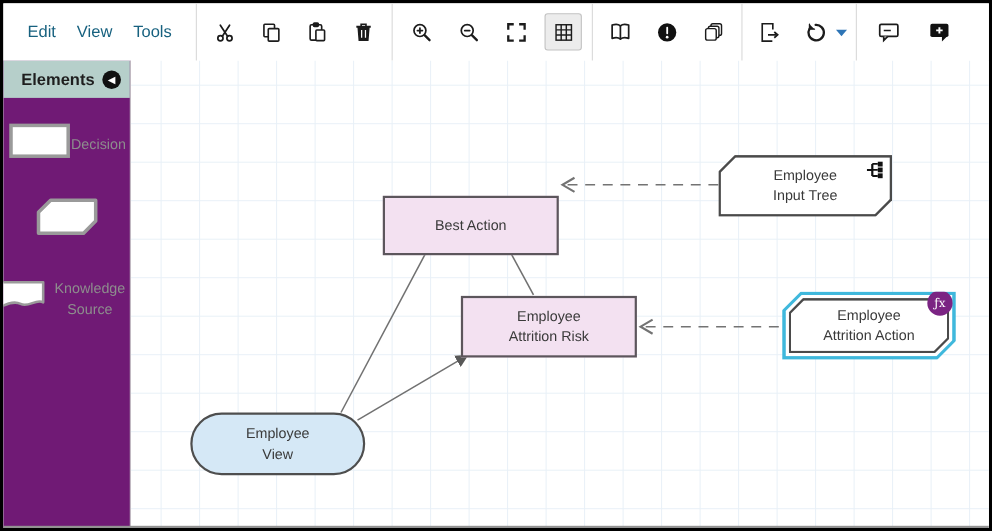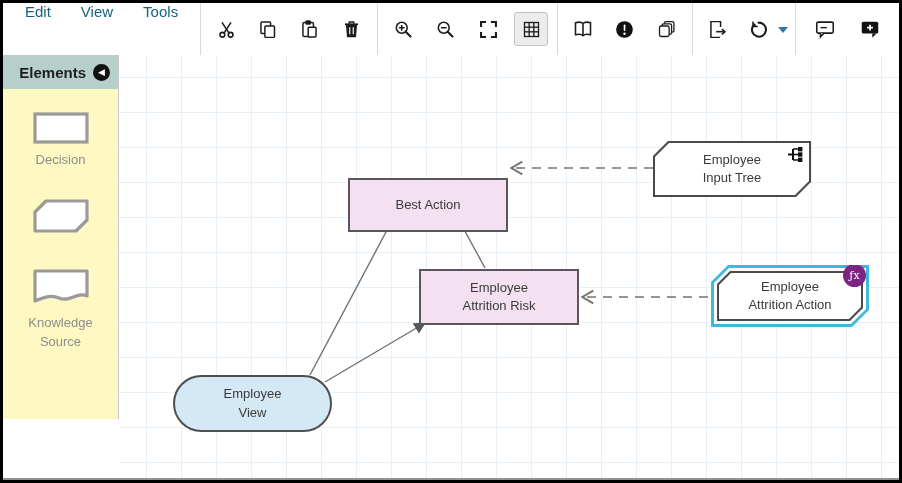--- a/index.html
+++ b/index.html
@@ -2,38 +2,38 @@
 <html><head>
 <meta charset="utf-8">
 <style>
   * { margin:0; padding:0; box-sizing:border-box; }
   body { font-family:"Liberation Sans", sans-serif; background:#fff; }
 
   .frame { position:relative; width:902px; height:483px; border:3px solid #000; background:#fff; overflow:hidden; }
 
   
   .toolbar { position:absolute; left:0; top:0; width:896px; height:52px; background:#fff; display:flex; align-items:stretch; z-index:10; }
-  .menus { display:flex; align-items:flex-start; gap:30px; padding:0 22px; border-right:1px solid #d9d9d9; }
+  .menus { display:flex; align-items:center; gap:19px; padding:0 22px; border-right:1px solid #d9d9d9; }
   .menu-item { font-size:15px; font-weight:500; color:#17617f; cursor:pointer; }
   .tgroup { display:flex; align-items:center; justify-content:space-evenly; border-right:1px solid #d9d9d9; }
   .tgroup.last { border-right:none; }
   .g1 { width:178px; } .g2 { width:182px; } .g3 { width:136px; } .g4 { width:104px; } .g5 { width:104px; }
   .tbtn { width:34px; height:34px; display:flex; align-items:center; justify-content:center; border:1px solid transparent; border-radius:3px; cursor:pointer; }
   .tbtn svg { display:block; }
   .tbtn.active { background:#ececec; border-color:#c2c2c2; }
   .undo-wrap { display:flex; align-items:center; gap:2px; }
   .caret-down { width:0; height:0; border-left:5px solid transparent; border-right:5px solid transparent; border-top:6px solid #2e75b6; margin-top:2px; }
 
   
-  .sidebar { position:absolute; left:0; top:52px; width:116px; height:364px; background:#fef9c3; border-right:1px solid #c9c9c9; z-index:5; }
+  .sidebar { position:absolute; left:0; top:52px; width:116px; height:425px; background:#701a75; border-right:1px solid #c9c9c9; z-index:5; }
   .sidebar-header { height:34px; background:#b6cfca; display:flex; align-items:center; justify-content:flex-end; gap:7px; padding:0 8px; }
   .sidebar-title { font-size:15px; font-weight:700; color:#1e1e1e; }
   .collapse-btn { width:17px; height:17px; border-radius:50%; background:#111; color:#fff; display:flex; align-items:center; justify-content:center; font-size:9px; cursor:pointer; line-height:1; }
   .palette { display:flex; flex-direction:column; align-items:center; padding-top:22px; }
-  .palette-item { display:flex; flex-direction:column; align-items:center; margin-bottom:28px; cursor:grab; }
+  .palette-item { display:flex; align-items:center; margin-bottom:28px; cursor:grab; }
   .palette-item svg { display:block; margin-bottom:6px; }
   .palette-label { font-size:13px; color:#8d8d8d; text-align:center; line-height:1.45; max-width:96px; }
 
   
   .canvas { position:absolute; left:116px; top:52px; width:780px; height:425px; background-color:#fff;
     background-image: linear-gradient(#e8f0f7 1px, transparent 1px), linear-gradient(90deg, #e8f0f7 1px, transparent 1px);
     background-size:35px 35px; background-position:-8px -13px; overflow:hidden; }
   .bottom-edge { position:absolute; left:0; right:0; bottom:0; height:2px; background:#929292; z-index:9; }
 
   .edges { position:absolute; left:0; top:0; width:780px; height:425px; }

